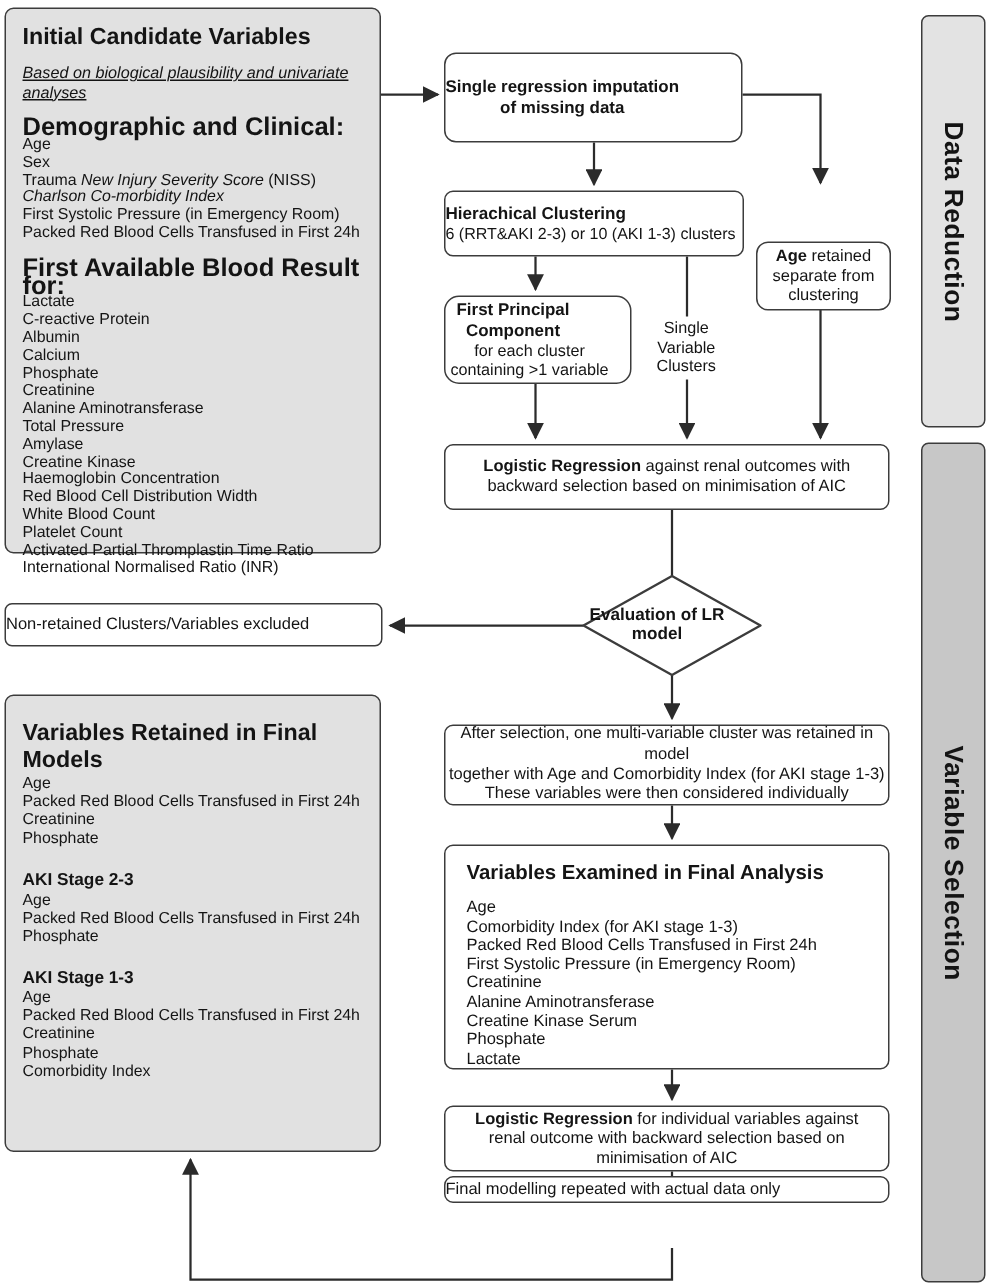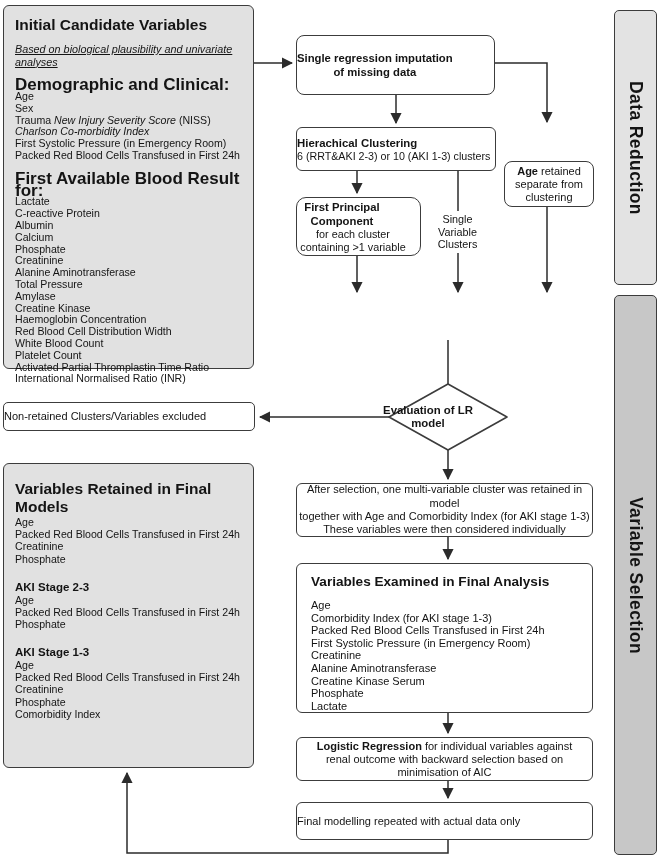--- a/index.html
+++ b/index.html
@@ -109,22 +109,25 @@
     <div><span class="b">Age</span><span> retained separate from clustering</span></div>
   </div>
 
   <div class="node center-flex" style="left:296px;top:197px;width:125px;height:59px;border-radius:10px;">
     <div class="boldline" style="width:90px;">First Principal Component</div>
     <div class="flowtext" style="width:112px;font-size:10.8px;line-height:12.4px;">for each cluster containing &gt;1 variable</div>
   </div>
 
   <div class="floating-label" style="left:430px;top:211px;width:55px;padding:2px 0;">Single Variable Clusters</div>
 
+  <div class="node center-flex flowtext" style="left:296px;top:296px;width:297px;height:44px;border-radius:6px;padding:0 12px;">
+    <div><span class="b">Logistic Regression</span><span> against renal outcomes with backward selection based on minimisation of AIC</span></div>
+  </div>
 
-  <div class="diamond-label" style="left:378px;top:399px;width:100px;height:36px;">Evaluation of LR model</div>
+  <div class="diamond-label" style="left:388px;top:399px;width:100px;height:36px;">Evaluation of LR model</div>
 
   <div class="node center-flex flowtext" style="left:3px;top:402px;width:252px;height:29px;border-radius:5px;">Non-retained Clusters/Variables excluded</div>
 
   <div class="node gray bigbox retained" style="left:3px;top:463px;width:251px;height:305px;">
     <div class="big-title">Variables Retained in Final Models</div>
     <div>
         <div class="item">Age</div>
         <div class="item">Packed Red Blood Cells Transfused in First 24h</div>
         <div class="item">Creatinine</div>
         <div class="item">Phosphate</div>
@@ -165,21 +168,21 @@
         <div class="item">Creatine Kinase Serum</div>
         <div class="item">Phosphate</div>
         <div class="item">Lactate</div>
       </div>
   </div>
 
   <div class="node center-flex flowtext" style="left:296px;top:737px;width:297px;height:44px;border-radius:6px;padding:0 10px;">
     <div><span class="b">Logistic Regression</span><span> for individual variables against renal outcome with backward selection based on minimisation of AIC</span></div>
   </div>
 
-  <div class="node center-flex flowtext" style="left:296px;top:802px;width:297px;height:38px;border-radius:6px;">Final modelling repeated with actual data only</div>
+  <div class="node center-flex flowtext" style="left:296px;top:784px;width:297px;height:18px;border-radius:6px;">Final modelling repeated with actual data only</div>
 
   <div class="node side-label" style="left:614px;top:10px;width:43px;height:275px;background:#e3e3e3;">
     <span>Data Reduction</span>
   </div>
   <div class="node side-label" style="left:614px;top:295px;width:43px;height:560px;background:#c7c7c7;">
     <span>Variable Selection</span>
   </div>
 
 </div>
 

